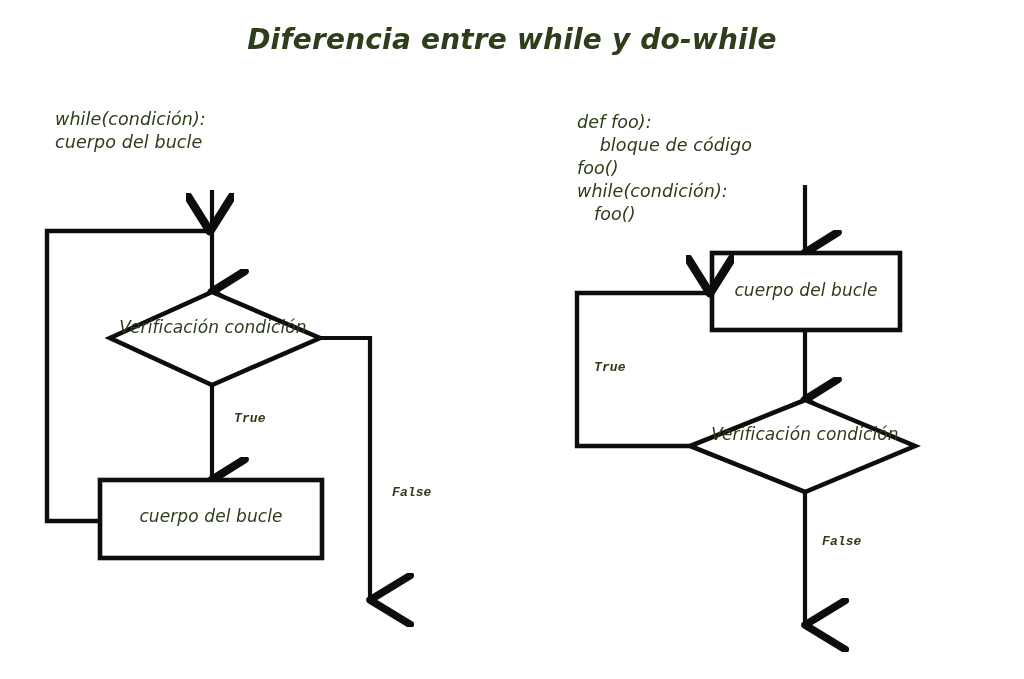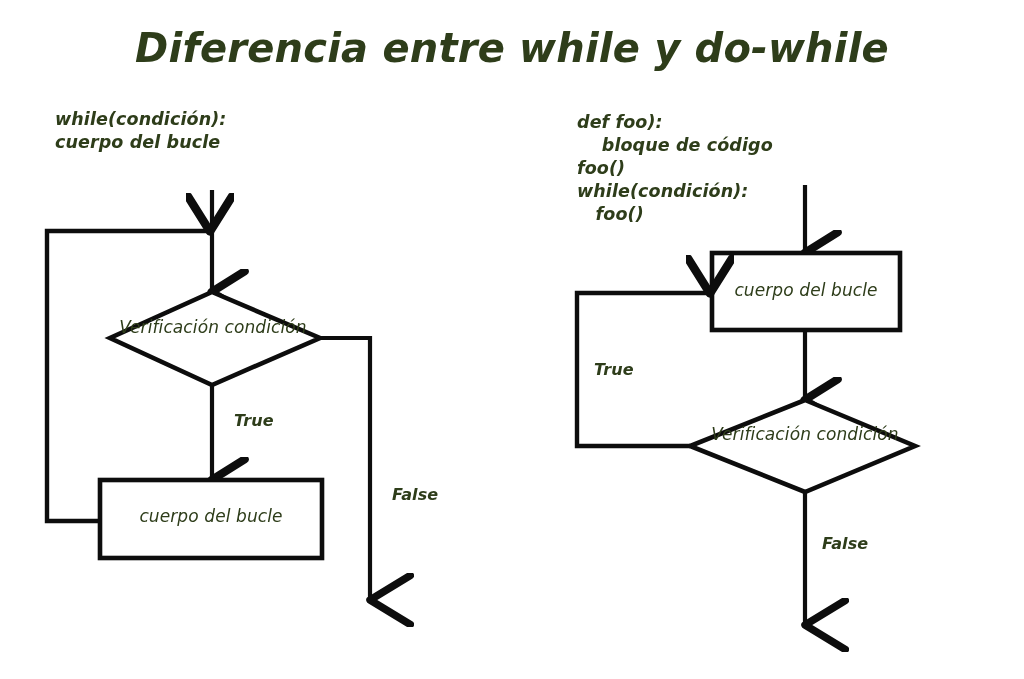--- a/index.html
+++ b/index.html
@@ -37,47 +37,48 @@
     font-style: italic;
     white-space: pre;
     line-height: 1.32;
     letter-spacing: 0.1px;
   }
   #diagram-title {
     top: 22px;
     left: 0;
     width: 1024px;
     text-align: center;
-    font-size: 40px;
+    font-size: 28px;
     font-weight: 600;
     letter-spacing: 0.2px;
     white-space: normal;
   }
   .code-block {
     font-size: 17.5px;
-    font-weight: 700;
+    font-weight: 400;
   }
   #while-code-block {
     left: 55px;
     top: 108px;
   }
   #dowhile-code-block {
     left: 577px;
     top: 111px;
   }
   .node-label {
     font-size: 17px;
     font-weight: 500;
     text-align: center;
     width: 240px;
     white-space: normal;
   }
   .edge-label {
-    font-size: 16px;
+    font-size: 13px;
     font-weight: 600;
+    font-family: Liberation Mono, monospace;
   }
   
   #left-decision-label  { left: 93px;  top: 316px; }
   #left-process-label   { left: 91px;  top: 505px; }
   #left-true-label      { left: 234px; top: 410px; }
   #left-false-label     { left: 392px; top: 484px; }
   
   #right-process-label  { left: 686px; top: 279px; }
   #right-decision-label { left: 685px; top: 423px; }
   #right-true-label     { left: 594px; top: 359px; }

